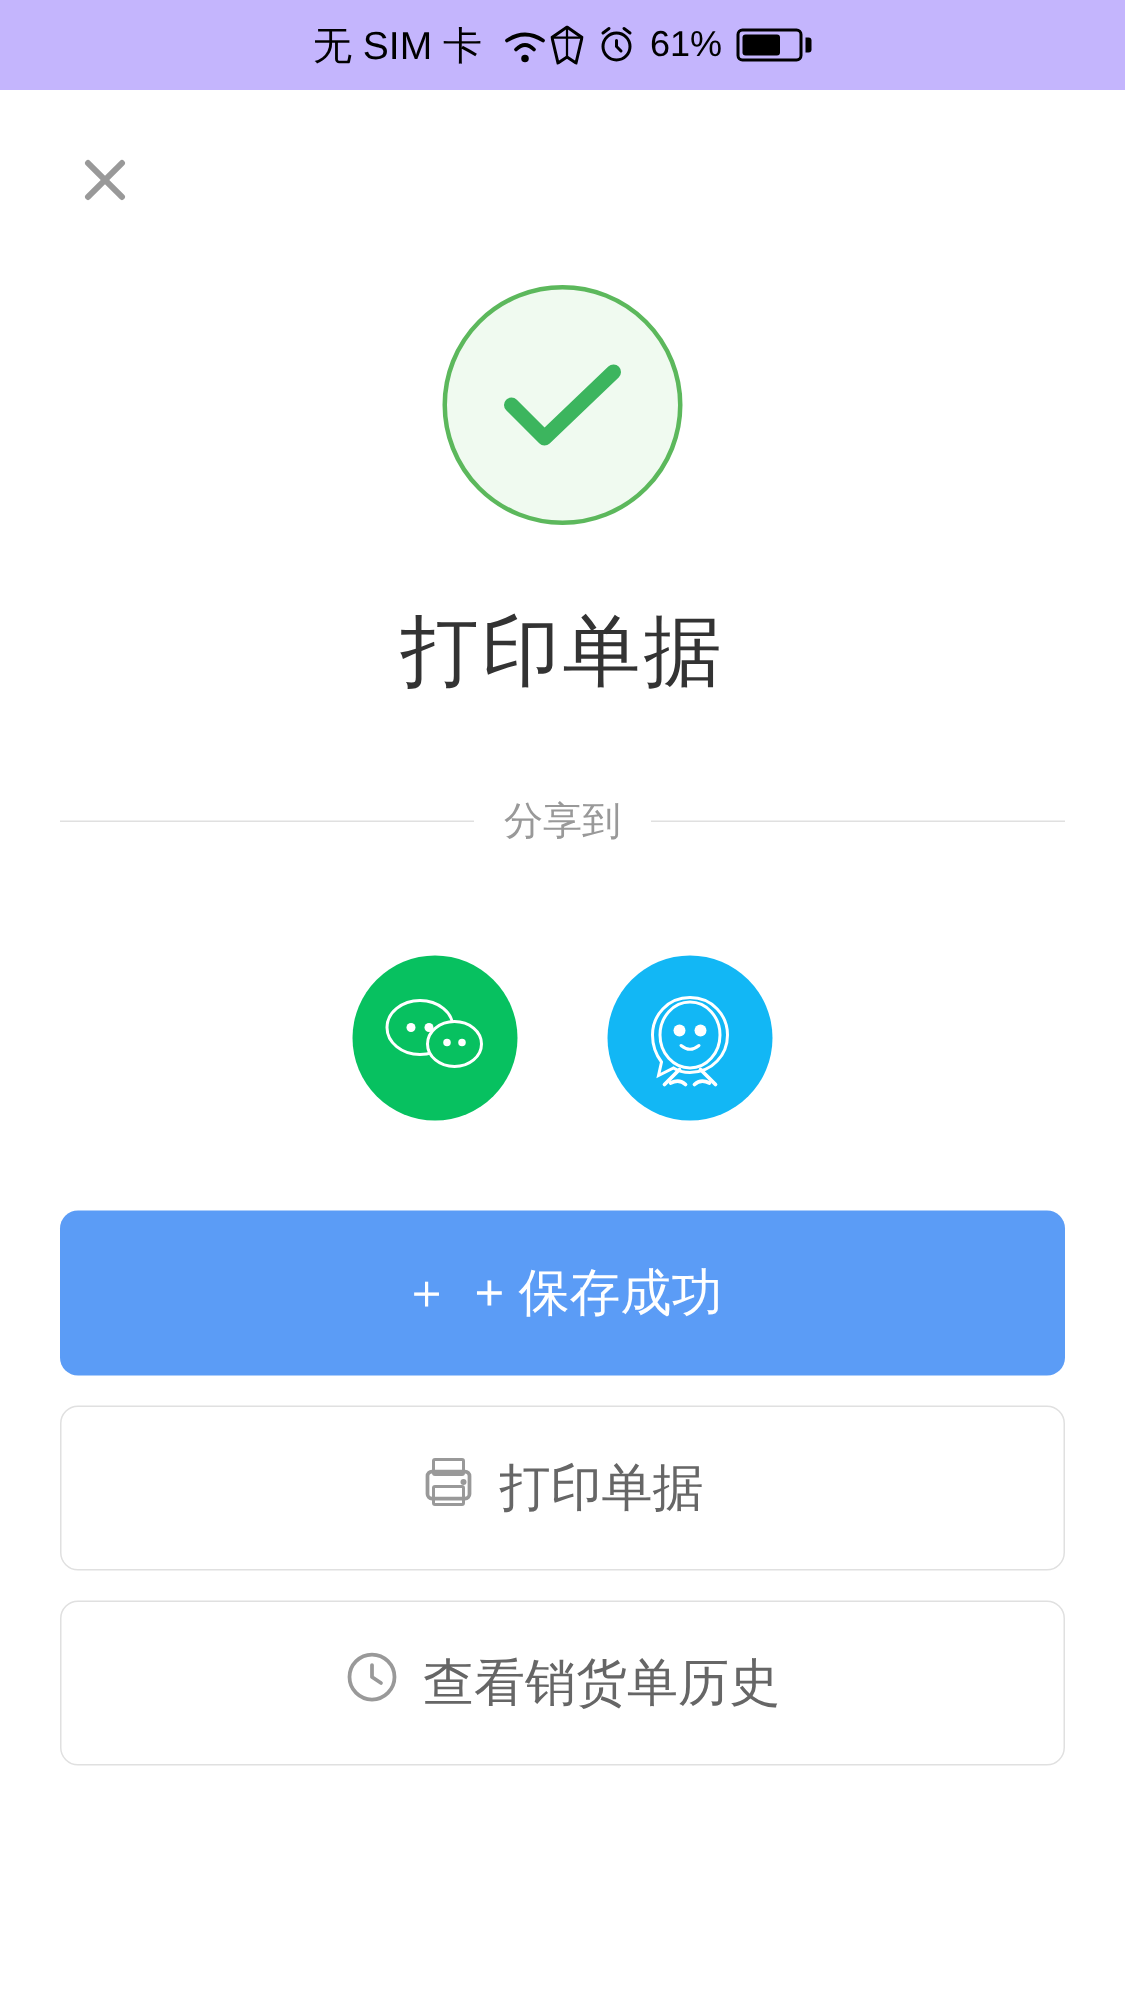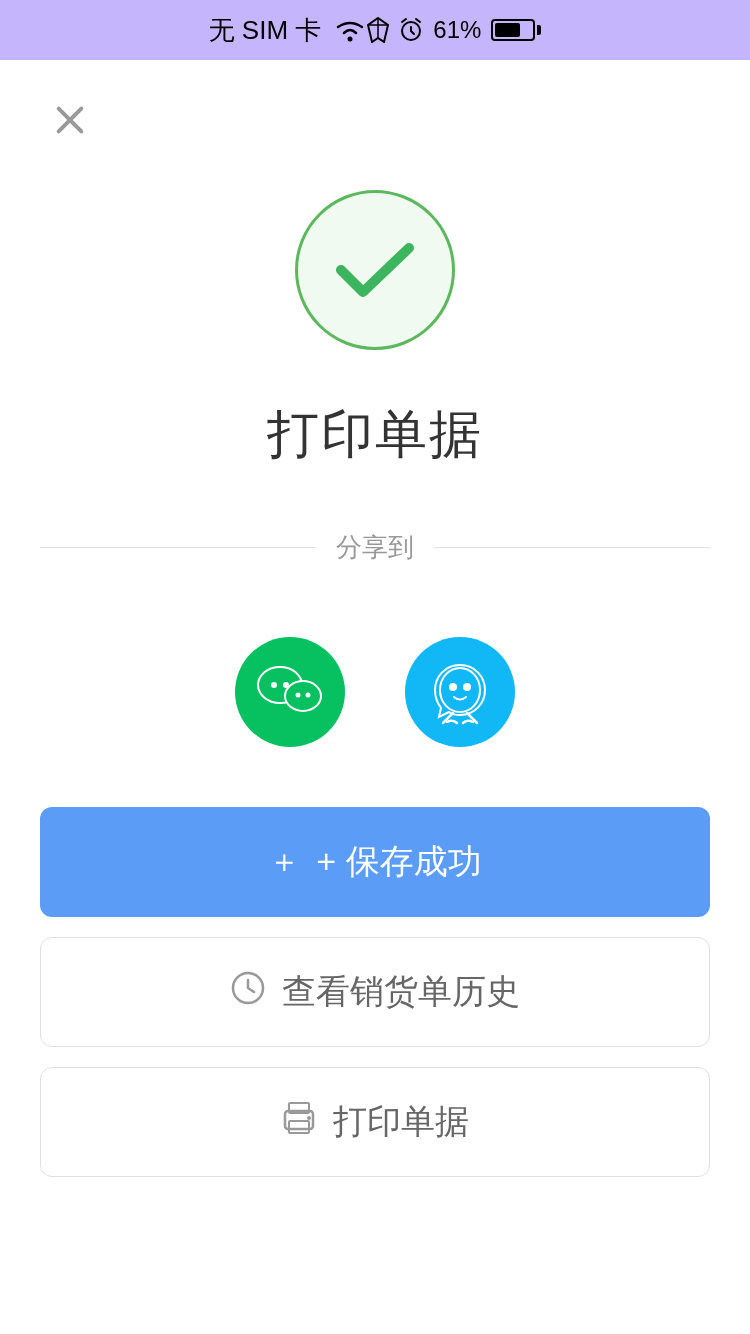--- a/index.html
+++ b/index.html
@@ -298,33 +298,33 @@
   </div>
 
   <div class="action-buttons">
     <button class="btn btn-primary">
       <span class="btn-icon">＋</span>
       <span>+ 保存成功</span>
     </button>
 
     <button class="btn btn-secondary">
       <span class="btn-icon">
-        <svg width="36" height="36" viewBox="0 0 36 36" fill="none">
-          <circle cx="18" cy="18" r="15" stroke="#999" stroke-width="2.5" fill="none"></circle>
-          <path d="M18 10 L18 18 L24 22" stroke="#999" stroke-width="2.5" stroke-linecap="round" stroke-linejoin="round"></path>
-        </svg>
-      </span>
-      <span>查看销货单历史</span>
-    </button>
-
-    <button class="btn btn-secondary">
-      <span class="btn-icon">
         <svg width="36" height="34" viewBox="0 0 36 34" fill="none">
           <rect x="4" y="10" width="28" height="18" rx="3" stroke="#999" stroke-width="2.5" fill="none"></rect>
           <rect x="8" y="2" width="20" height="10" rx="1" stroke="#999" stroke-width="2" fill="none"></rect>
           <rect x="8" y="20" width="20" height="12" rx="1" stroke="#999" stroke-width="2" fill="none"></rect>
           <circle cx="28" cy="17" r="2" fill="#999"></circle>
         </svg>
       </span>
       <span>打印单据</span>
     </button>
+
+    <button class="btn btn-secondary">
+      <span class="btn-icon">
+        <svg width="36" height="36" viewBox="0 0 36 36" fill="none">
+          <circle cx="18" cy="18" r="15" stroke="#999" stroke-width="2.5" fill="none"></circle>
+          <path d="M18 10 L18 18 L24 22" stroke="#999" stroke-width="2.5" stroke-linecap="round" stroke-linejoin="round"></path>
+        </svg>
+      </span>
+      <span>查看销货单历史</span>
+    </button>
   </div>
 </div>
 
 </body></html>

